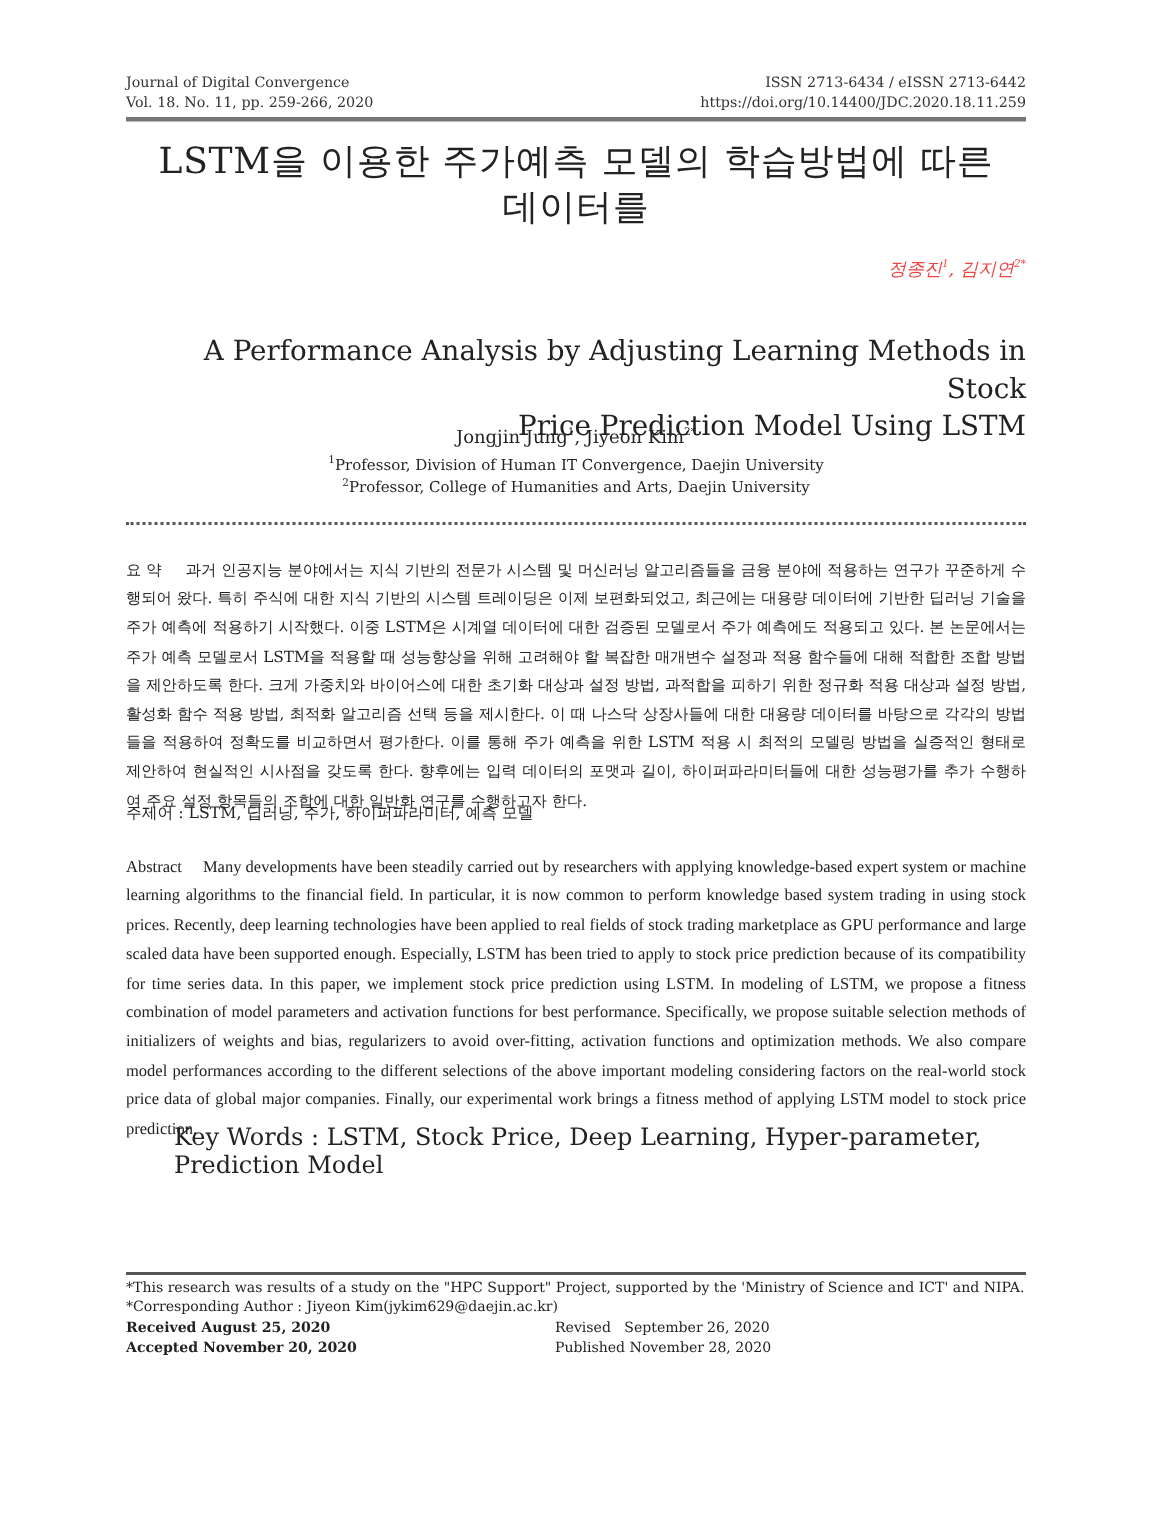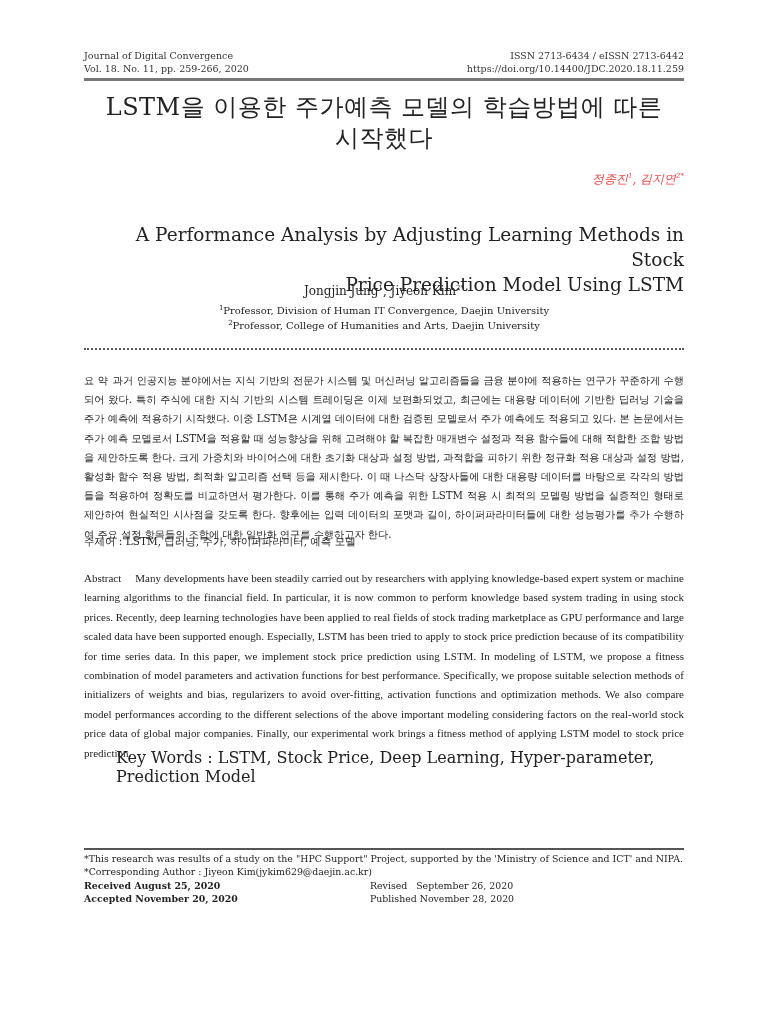--- a/index.html
+++ b/index.html
@@ -20,21 +20,21 @@
   .title-en { position: absolute; top: 222px; left: 0; width: 600px; text-align: right;
               font-size: 18.5px; line-height: 25px; color: #222; }
   .authors-en { position: absolute; top: 284px; left: 0; width: 600px; text-align: center; font-size: 12px; color: #222; }
   .affil-en { position: absolute; top: 303px; left: 0; width: 600px; text-align: center; font-size: 10px; line-height: 15px; color: #222; }
   sup { font-size: 7px; vertical-align: super; line-height: 0; }
 
   .dotted { position: absolute; top: 348px; left: 0; width: 600px; border-top: 2px dotted #555; }
 
   .abs-ko { position: absolute; top: 371px; left: 0; width: 600px; font-size: 10.2px; line-height: 19.2px;
             text-align: justify; color: #222; }
-  .abs-ko .lead { margin-right: 5px; }
+  .abs-ko .lead { margin-right: 16px; }
   .kw-ko { position: absolute; top: 535px; left: 0; width: 600px; font-size: 10.5px; color: #222; }
 
   .abs-en { position: absolute; top: 569px; left: 0; width: 600px; font-size: 11px; line-height: 19.4px;
             text-align: justify; color: #222; font-family: Liberation Serif, serif; }
   .abs-en .lead { margin-right: 14px; }
   .kw-en { position: absolute; top: 748px; left: 0; width: 600px; font-size: 16px; color: #222; margin-left: 32px; }
 
   .foot-rule { position: absolute; top: 848px; left: 0; width: 600px; height: 2px; background: #555; }
   .foot { position: absolute; top: 852px; left: 0; width: 600px; font-size: 9.4px; line-height: 13.4px; color: #222; }
   .foot .note { text-align: justify; }
@@ -54,21 +54,21 @@
     </div>
     <div class="r">
       <div>ISSN 2713-6434 / eISSN 2713-6442</div>
       <div>https://doi.org/10.14400/JDC.2020.18.11.259</div>
     </div>
   </div>
   <div class="hdr-rule"></div>
 
   <div class="title-ko">
     <div>LSTM을 이용한 주가예측 모델의 학습방법에 따른</div>
-    <div>시작했다</div>
+    <div>데이터를</div>
   </div>
 
   <div class="authors-ko">
     <span>정종진</span><sup>1</sup><span>, </span><span>김지연</span><sup>2*</sup>
   </div>
 
   <div class="title-en">
     <div>A Performance Analysis by Adjusting Learning Methods in Stock</div>
     <div>Price Prediction Model Using LSTM</div>
   </div>

